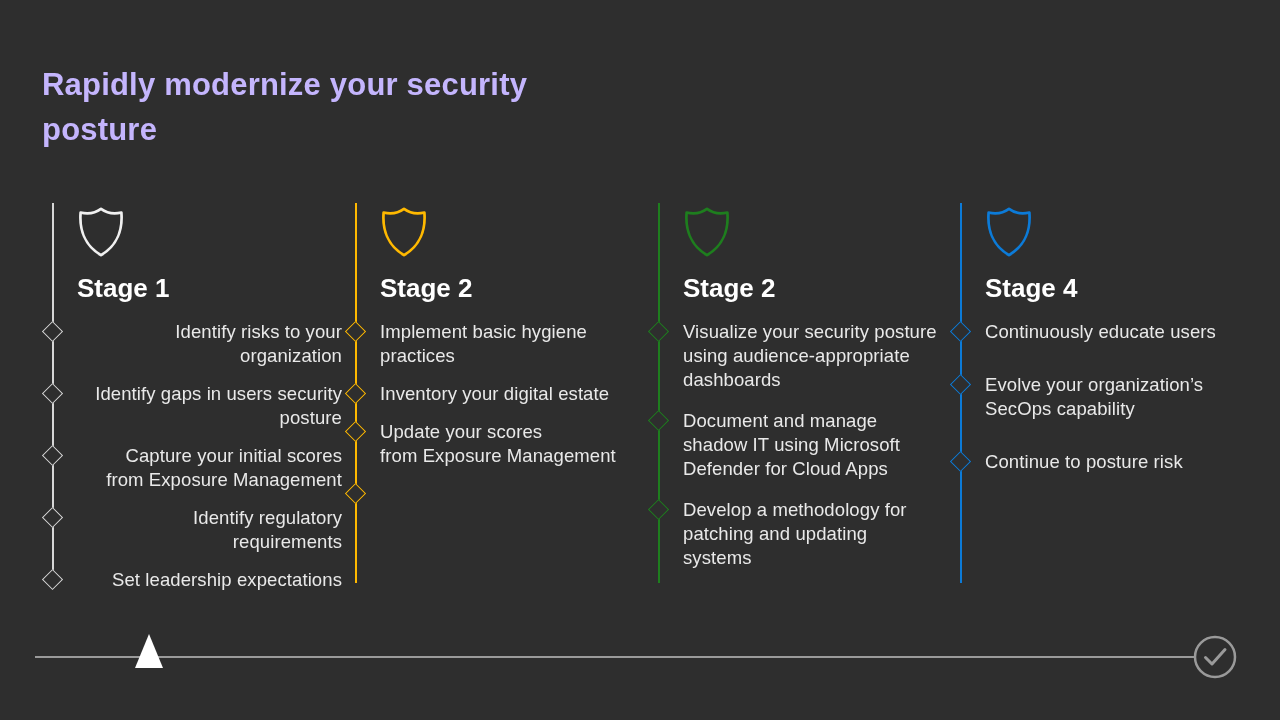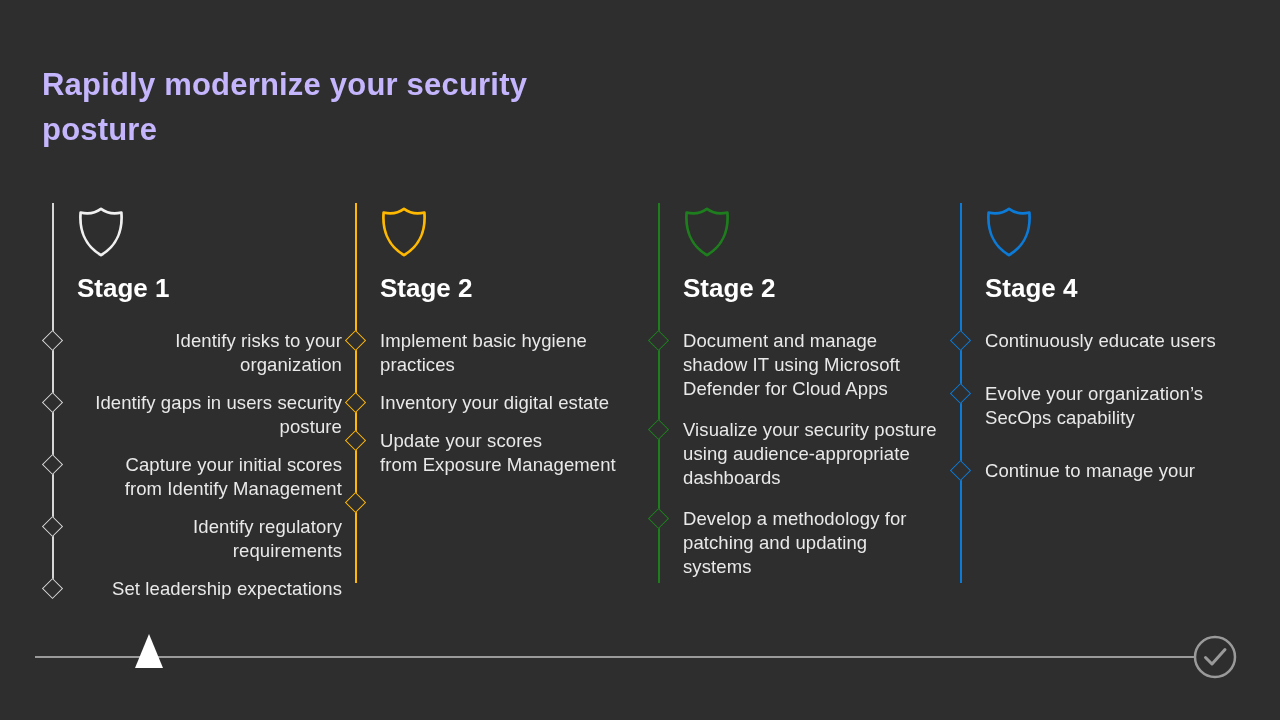--- a/index.html
+++ b/index.html
@@ -17,21 +17,21 @@
     letter-spacing:0.2px;
   }
 
   .stage-column { position:absolute; top:203px; width:300px; height:380px; }
   .vline { position:absolute; left:10px; top:0; width:1.5px; height:100%; }
   .shield { position:absolute; left:30px; top:0; }
   .stage-label {
     position:absolute; left:35px; top:69px;
     color:#FFFFFF; font-size:26px; font-weight:bold; line-height:33px;
   }
-  .items { position:absolute; left:0; top:126px; right:0; }
+  .items { position:absolute; left:0; top:117px; right:0; }
   .item { position:relative; padding-left:35px; }
   .stage-1 .item, .stage-2 .item { margin-bottom:14px; }
   .stage-3 .item { margin-bottom:17px; }
   .stage-4 .item { margin-bottom:29px; }
   .item-text {
     color:#E9E9E9; font-size:18.5px; line-height:24px;
     white-space:pre; letter-spacing:0.1px;
   }
   .diamond {
     position:absolute; left:3px; top:4px;
@@ -73,21 +73,21 @@
 organization</div>
           </div>
           <div class="item">
             <div class="diamond" style="border-color: rgb(214, 214, 214);"></div>
             <div class="item-text">Identify gaps in users security
 posture</div>
           </div>
           <div class="item">
             <div class="diamond" style="border-color: rgb(214, 214, 214);"></div>
             <div class="item-text">Capture your initial scores
-from Identify Management</div>
+from Exposure Management</div>
           </div>
           <div class="item">
             <div class="diamond" style="border-color: rgb(214, 214, 214);"></div>
             <div class="item-text">Identify regulatory
 requirements</div>
           </div>
           <div class="item">
             <div class="diamond" style="border-color: rgb(214, 214, 214);"></div>
             <div class="item-text">Set leadership expectations</div>
           </div>
@@ -121,29 +121,29 @@
       </div>
       <div class="stage-column stage-3" style="left: 648px;">
         <div class="vline" style="background: rgb(30, 126, 30);"></div>
         <div class="shield"><svg width="58" height="58" viewBox="0 0 64 64" fill="none">
             <path d="M32 6.5 C37.5 10.5 46 12.5 54.5 10.5 C56 29 50 47 32 57.5 C14 47 8 29 9.5 10.5 C18 12.5 26.5 10.5 32 6.5 Z" stroke="#1E7E1E" stroke-width="3" stroke-linejoin="round" stroke-linecap="round"></path>
           </svg></div>
         <div class="stage-label">Stage 2</div>
         <div class="items">
           <div class="item">
             <div class="diamond" style="border-color: rgb(30, 126, 30);"></div>
+            <div class="item-text">Visualize your security posture
+using audience-appropriate
+dashboards</div>
+          </div>
+          <div class="item">
+            <div class="diamond" style="border-color: rgb(30, 126, 30);"></div>
             <div class="item-text">Document and manage
 shadow IT using Microsoft
 Defender for Cloud Apps</div>
-          </div>
-          <div class="item">
-            <div class="diamond" style="border-color: rgb(30, 126, 30);"></div>
-            <div class="item-text">Visualize your security posture
-using audience-appropriate
-dashboards</div>
           </div>
           <div class="item">
             <div class="diamond" style="border-color: rgb(30, 126, 30);"></div>
             <div class="item-text">Develop a methodology for
 patching and updating
 systems</div>
           </div>
         </div>
       </div>
       <div class="stage-column stage-4" style="left: 950px;">
@@ -157,21 +157,21 @@
             <div class="diamond" style="border-color: rgb(12, 123, 216);"></div>
             <div class="item-text">Continuously educate users</div>
           </div>
           <div class="item">
             <div class="diamond" style="border-color: rgb(12, 123, 216);"></div>
             <div class="item-text">Evolve your organization’s
 SecOps capability</div>
           </div>
           <div class="item">
             <div class="diamond" style="border-color: rgb(12, 123, 216);"></div>
-            <div class="item-text">Continue to manage your</div>
+            <div class="item-text">Continue to posture risk</div>
           </div>
         </div>
       </div>
     </div>
 
   <div class="footer-line"></div>
   <div class="triangle-marker"></div>
   <div class="check-circle">
     <svg width="46" height="46" viewBox="0 0 46 46" fill="none">
       <circle cx="23" cy="23" r="20" stroke="#9A9A9A" stroke-width="2.5"></circle>

